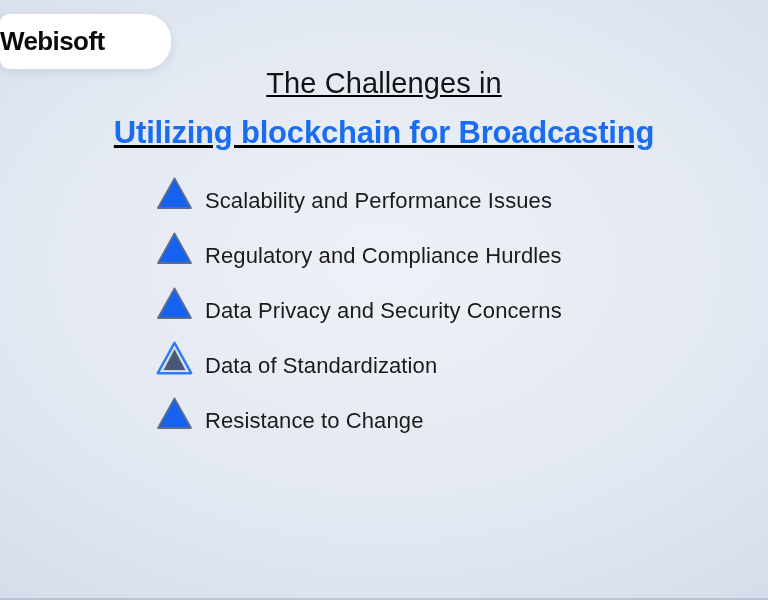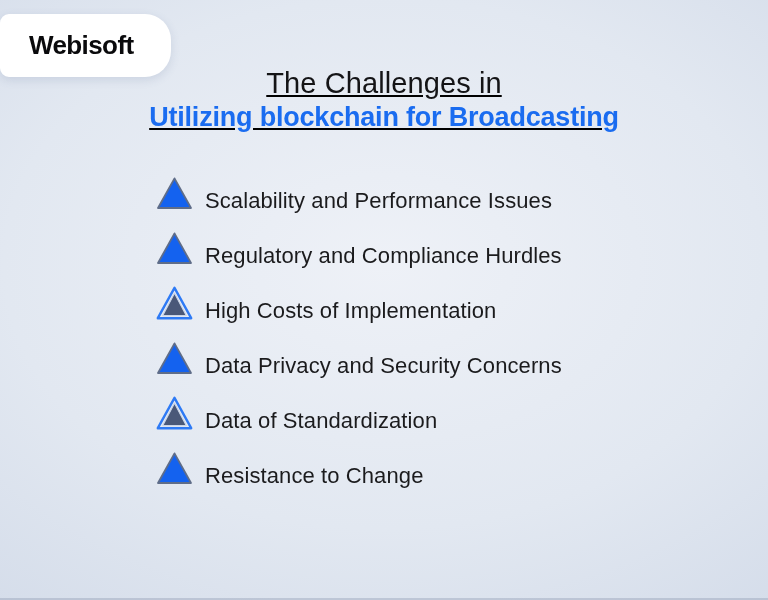--- a/index.html
+++ b/index.html
@@ -18,47 +18,46 @@
   }
   .page::after {
     content:"";
     position:absolute; left:0; right:0; bottom:0; height:2px;
     background: rgba(150,162,185,.45);
   }
 
   
   .logo-pill {
     position:absolute; top:14px; left:0;
-    height:63px; width:171px;
+    height:55px; width:171px;
     background:#ffffff;
     border-radius: 9px 26px 26px 9px;
     display:flex; align-items:center;
-    padding-left:29px;
     box-sizing:border-box;
     box-shadow: 0 3px 10px rgba(80,100,140,.16);
   }
   .logo-text {
     font-size:26px; font-weight:700; letter-spacing:-0.6px;
     color:#0a0a0c;
   }
 
   
   .title {
     position:absolute; top:66px; left:0; right:0;
     text-align:center;
     line-height:1.18;
     text-decoration:underline;
   }
   .title-line1 {
     font-size:29px; font-weight:400; color: var(--ink, #141416);
     letter-spacing:0.1px;
   }
   .title-line2 {
-    font-size:27px; font-weight:700; color: var(--accent, #1a6cf0);
-    letter-spacing:-0.2px; margin-top:2px;
+    font-size:31px; font-weight:700; color: var(--accent, #1a6cf0);
+    letter-spacing:-0.2px; margin-top:15px;
   }
 
   
   .challenge-list {
     position:absolute; left:156px; top:176px;
     display:flex; flex-direction:column; gap:22px;
   }
   .challenge-item {
     display:flex; align-items:center; gap:12px; height:33px;
   }
@@ -94,28 +93,20 @@
 
 
     <div class="challenge-item">
       <svg class="tri-icon" viewBox="0 0 37 34" xmlns="http://www.w3.org/2000/svg">
         <polygon points="18.5,2.4 35,32 2,32" fill="var(--tri-blue, #1462ef)" stroke="var(--tri-blue-border, #5f6d89)" stroke-width="1.8" stroke-linejoin="round"></polygon>
       </svg>
 
       <span class="challenge-label">Regulatory and Compliance Hurdles</span>
     </div>
 
-    <div class="challenge-item">
-
-      <svg class="tri-icon" viewBox="0 0 37 34" xmlns="http://www.w3.org/2000/svg">
-        <polygon points="18.5,1.8 35.2,32.2 1.8,32.2" fill="none" stroke="var(--tri-navy-border, #2e7af5)" stroke-width="2.4" stroke-linejoin="round"></polygon>
-        <polygon points="18.5,7.2 30.2,29.6 6.8,29.6" fill="var(--tri-navy, #4a5878)" stroke="var(--tri-navy-edge, #c9d4e6)" stroke-width="1.1" stroke-linejoin="round"></polygon>
-      </svg>
-      <span class="challenge-label">High Costs of Implementation</span>
-    </div>
 
     <div class="challenge-item">
       <svg class="tri-icon" viewBox="0 0 37 34" xmlns="http://www.w3.org/2000/svg">
         <polygon points="18.5,2.4 35,32 2,32" fill="var(--tri-blue, #1462ef)" stroke="var(--tri-blue-border, #5f6d89)" stroke-width="1.8" stroke-linejoin="round"></polygon>
       </svg>
 
       <span class="challenge-label">Data Privacy and Security Concerns</span>
     </div>
 
     <div class="challenge-item">

